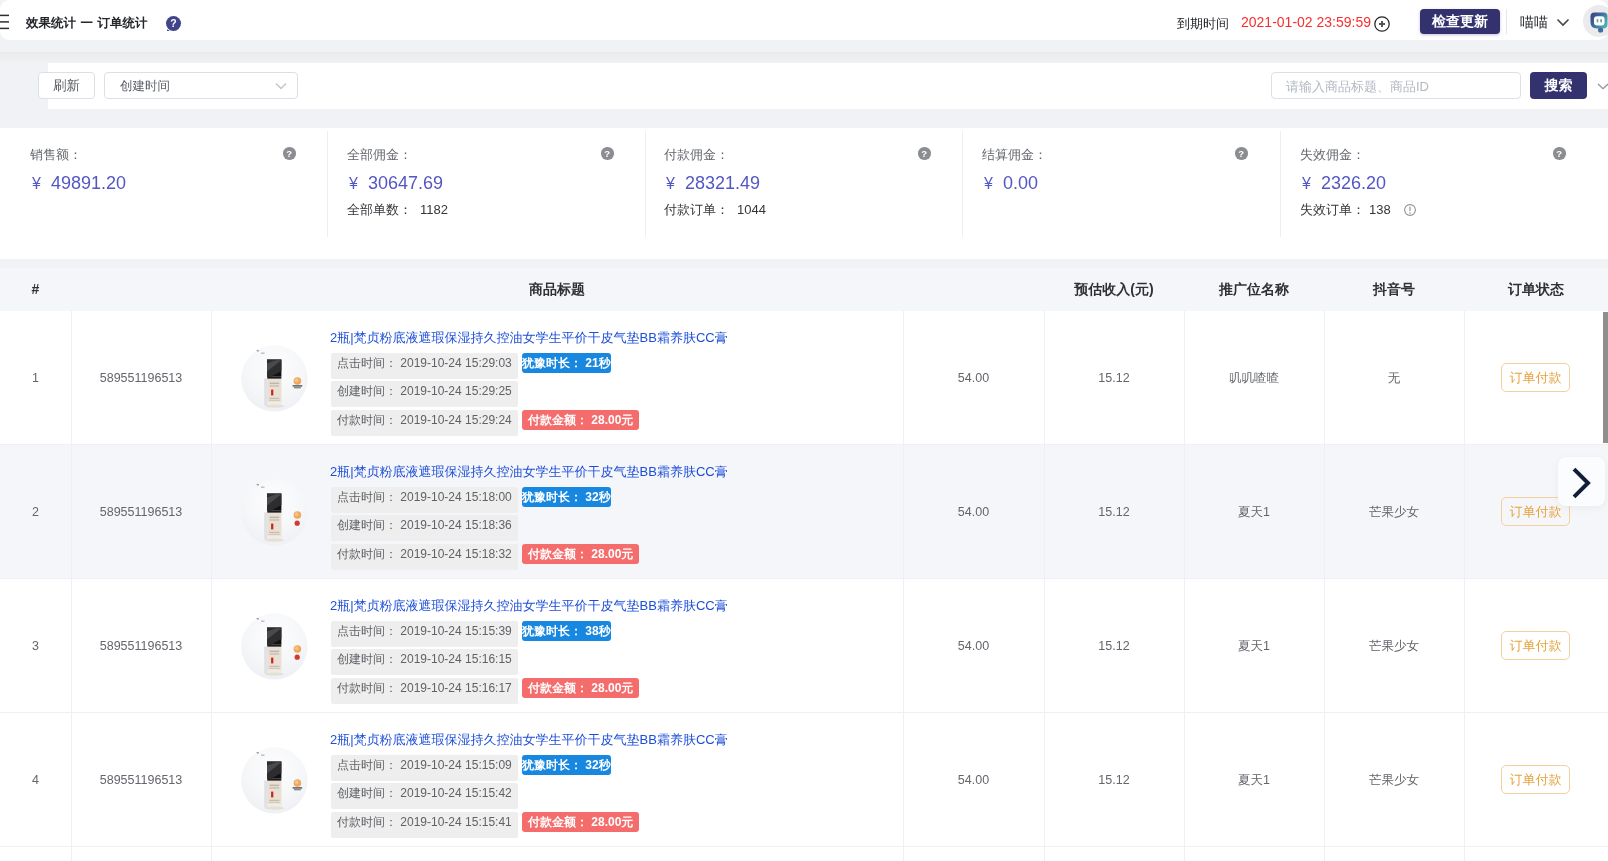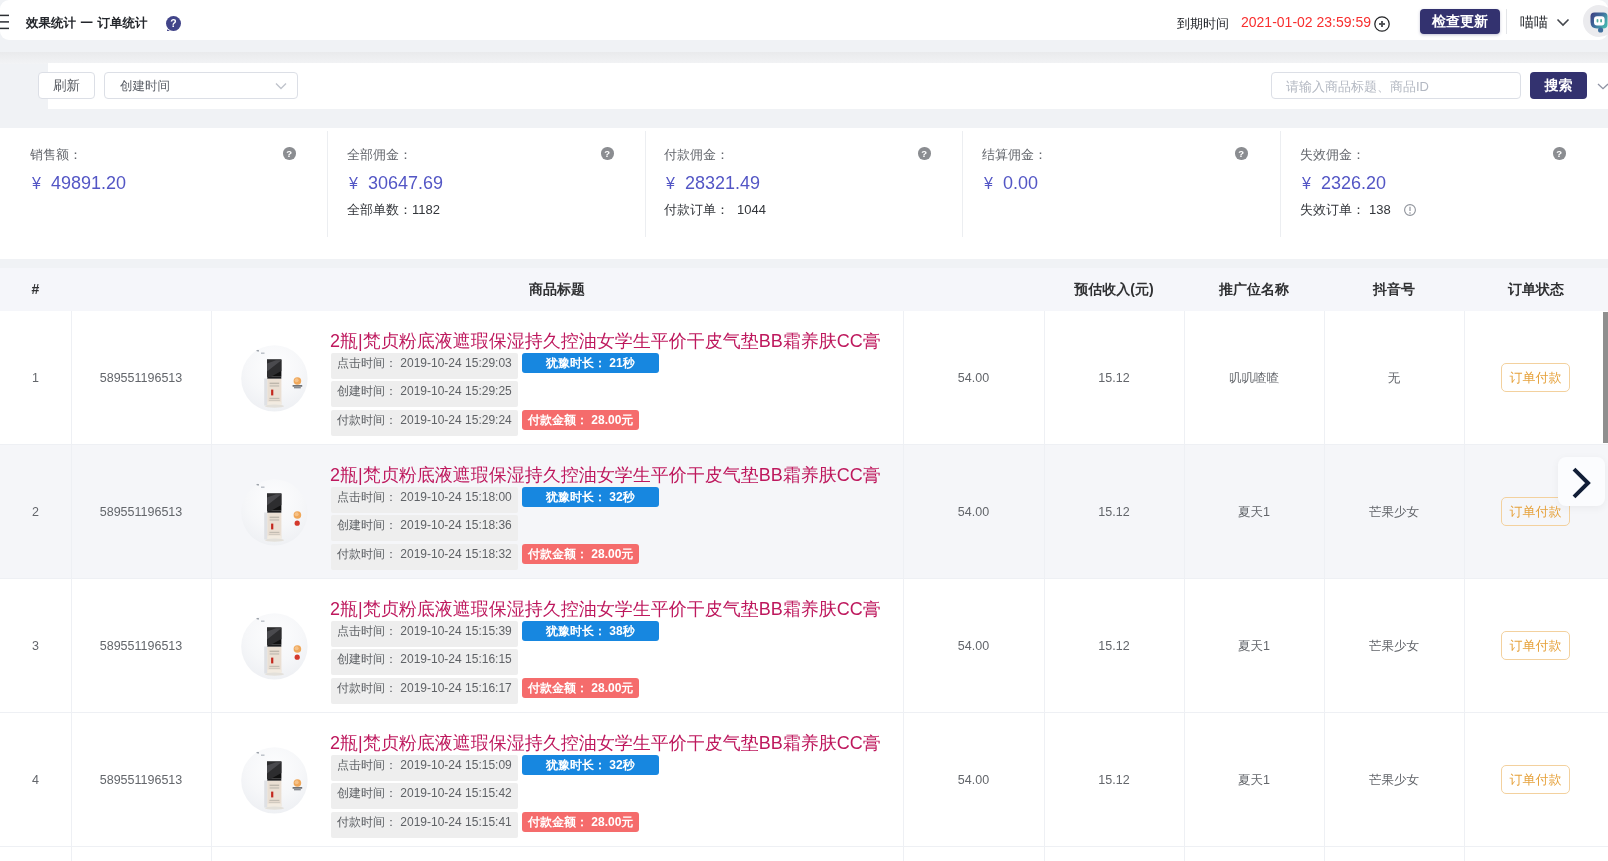--- a/index.html
+++ b/index.html
@@ -15,23 +15,23 @@
   .stat-value { position:absolute; top:45px; font-size:18px; color:#5356c5; }  .stat-value .yen { font-size:16px; }
   .stat-sub { position:absolute; top:73px; font-size:13px; color:#33363b; }
   .qicon { position:absolute; top:19px; width:12.5px; height:12.5px; border-radius:50%; background:#8b8d91; color:#fff; font-size:9.5px; font-weight:bold; text-align:center; line-height:13px; }
   
   #thead { position:absolute; left:0; top:268px; width:1608px; height:43px; background:#f5f6fa; }
   .th { position:absolute; top:0; height:43px; line-height:43px; text-align:center; font-weight:bold; font-size:14px; color:#303133; }
   .row { position:absolute; left:0; width:1608px; height:134px; background:#fff; border-bottom:1px solid #eef0f4; }
   .row.alt { background:#f5f6f9; }
   .cellline { position:absolute; top:0; width:1px; height:134px; background:#eef0f4; }
   .ccell { position:absolute; top:0; height:134px; display:flex; align-items:center; justify-content:center; font-size:12.5px; color:#63666b; }
-  .ptitle { position:absolute; left:330px; top:18px; font-size:18px; color:#be185d; }
+  .ptitle { position:absolute; left:330px; top:18px; font-size:13px; color:#1d4ed8; }
   .pill { position:absolute; height:26px; line-height:20px; background:#eeeeee; color:#5f6266; font-size:12px; padding:0 6px; border-radius:2px; }
-  .badge-blue { position:absolute; left:522px; height:20px; line-height:20px; background:#1787e0; color:#fff; font-size:12px; font-weight:bold; padding:0 24px; border-radius:3px; }
+  .badge-blue { position:absolute; left:522px; height:20px; line-height:20px; background:#1787e0; color:#fff; font-size:12px; font-weight:bold; padding:0 0; border-radius:3px; }
   .badge-red { position:absolute; left:522px; height:20px; line-height:20px; background:#f56c6c; color:#fff; font-size:12px; font-weight:bold; padding:0 6px; border-radius:3px; }
   .paybtn { position:absolute; left:1501px; top:52px; width:69px; height:29px; border:1px solid #f3d19e; border-radius:5px; color:#e6a23c; font-size:13px; text-align:center; line-height:27px; background:transparent; }
   .pimg { position:absolute; left:241px; top:34px; }
 </style>
 </head>
 <body>
 
 <div id="topbar">
   <svg class="abs" style="left:-10px;top:14px" width="19" height="16" viewBox="0 0 19 16">
     <g stroke="#2b2e33" stroke-width="1.5" fill="none">
@@ -104,21 +104,21 @@
   <div class="statsep" style="left:962px"></div>
   <div class="statsep" style="left:1280px"></div>
 
   <div class="stat-label" style="left:30px">销售额：</div>
   <div class="qicon" style="left:283px">?</div>
   <div class="stat-value" style="left:32px"><span class="yen">¥</span>&nbsp; 49891.20</div>
 
   <div class="stat-label" style="left:347px">全部佣金：</div>
   <div class="qicon" style="left:601px">?</div>
   <div class="stat-value" style="left:349px"><span class="yen">¥</span>&nbsp; 30647.69</div>
-  <div class="stat-sub" style="left:347px">全部单数：<span style="margin-left:0">1182</span></div>
+  <div class="stat-sub" style="left:347px">全部单数：<span style="margin-left:8px">1182</span></div>
 
   <div class="stat-label" style="left:664px">付款佣金：</div>
   <div class="qicon" style="left:918px">?</div>
   <div class="stat-value" style="left:666px"><span class="yen">¥</span>&nbsp; 28321.49</div>
   <div class="stat-sub" style="left:664px">付款订单：<span style="margin-left:8px">1044</span></div>
 
   <div class="stat-label" style="left:982px">结算佣金：</div>
   <div class="qicon" style="left:1235px">?</div>
   <div class="stat-value" style="left:984px"><span class="yen">¥</span>&nbsp; 0.00</div>
 

